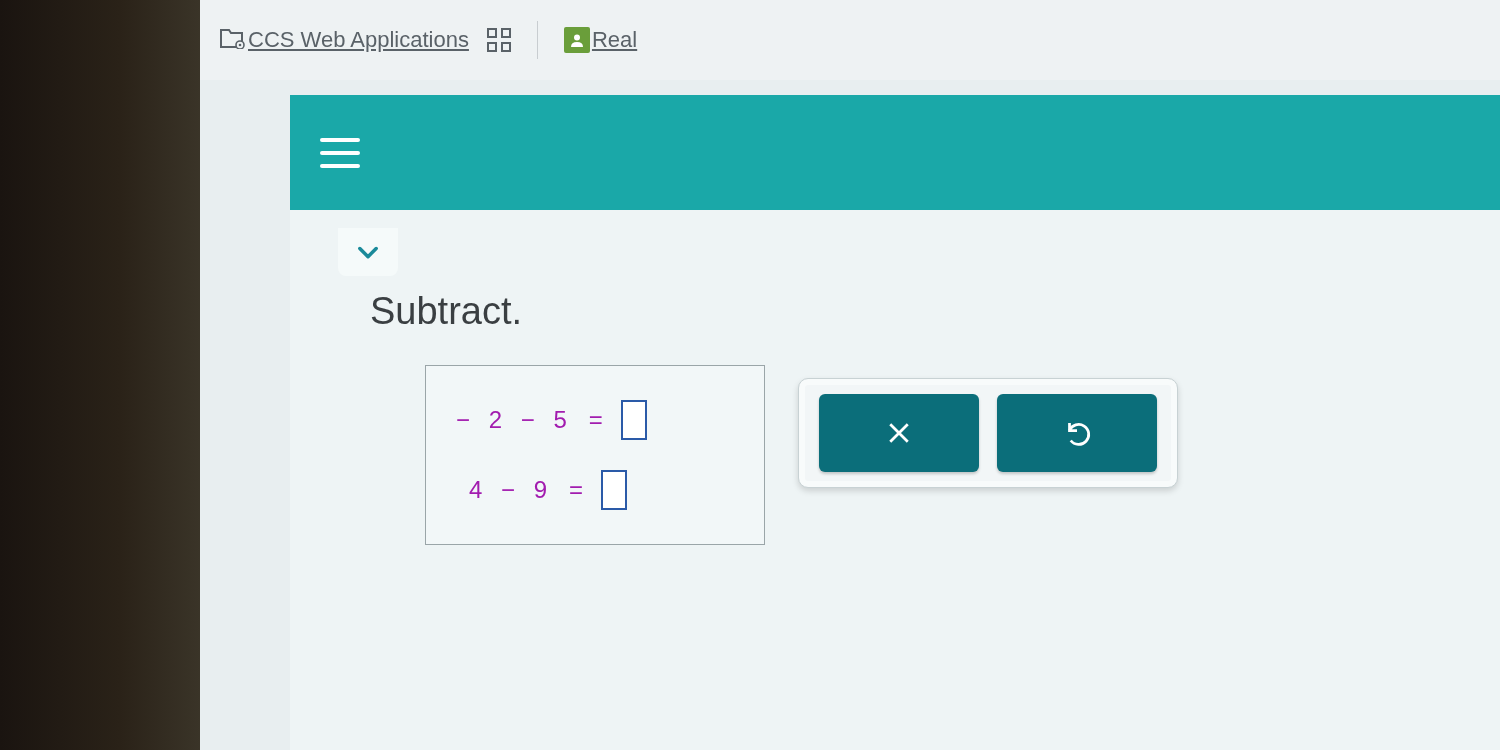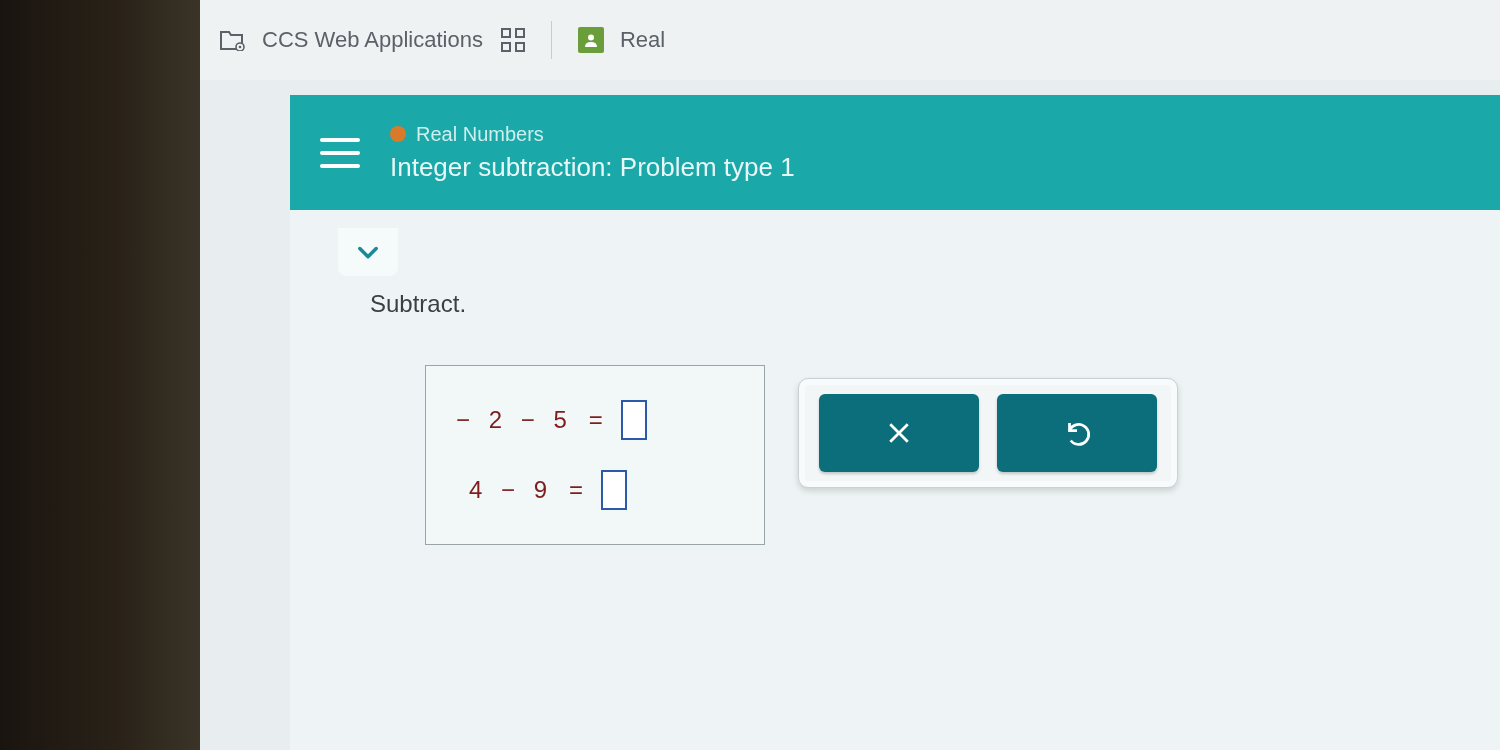--- a/index.html
+++ b/index.html
@@ -25,22 +25,23 @@
     background: #eef2f3;
     display: flex;
     align-items: center;
     padding-left: 20px;
     gap: 18px;
     color: #5a6268;
     font-size: 22px;
   }
   .bm-item {
     display: flex;
-    align-items: center;
-    gap: 16px;
+    align-items: flex-start;
+    gap: 2px;
+    text-decoration: underline;
   }
   .folder-gear {
     display: inline-block;
     position: relative;
     width: 26px; height: 22px;
   }
   .folder-gear svg { width: 26px; height: 22px; }
   .apps-grid {
     display: grid;
     grid-template-columns: 10px 10px;
@@ -114,42 +115,42 @@
     display: flex;
     align-items: center;
     justify-content: center;
     cursor: pointer;
   }
   .chevron-tab svg { width: 28px; height: 28px; }
 
   .instruction {
     position: absolute;
     left: 80px; top: 80px;
-    font-size: 24px;
+    font-size: 38px;
     color: #3a3f42;
   }
 
   .problem-box {
     position: absolute;
     left: 135px; top: 155px;
     width: 340px; height: 180px;
     border: 1px solid #9aa5a8;
     background: #f2f7f8;
     display: flex;
     flex-direction: column;
     justify-content: center;
     gap: 30px;
     padding: 20px 30px;
   }
   .eq-row {
     display: flex;
     align-items: center;
     gap: 16px;
     font-size: 24px;
-    color: #7f1d1d;
+    color: #a21caf;
     letter-spacing: 6px;
   }
   .eq-text { flex: 0 0 auto; }
   .eq-equals { letter-spacing: 2px; }
   .answer-box {
     width: 26px; height: 40px;
     border: 2px solid #2a5aa8;
     background: #fff;
     cursor: text;
   }
@@ -213,27 +214,20 @@
     <span>Real</span>
   </div>
 </div>
 
 <div class="header-bar">
   <div class="hamburger">
     <span></span>
       <span></span>
       <span></span>
   </div>
-  <div class="header-text">
-    <div class="topic-row">
-      <span class="topic-dot"></span>
-      <span>Real Numbers</span>
-    </div>
-    <div class="lesson-title">Integer subtraction: Problem type 1</div>
-  </div>
 </div>
 
 <div class="content">
   <div class="chevron-tab">
     <svg viewBox="0 0 24 24">
       <path d="M5 9 L12 16 L19 9" fill="none" stroke="#1a8a9a" stroke-width="3" stroke-linecap="round" stroke-linejoin="round"></path>
     </svg>
   </div>
 
   <div class="instruction">Subtract.</div>

